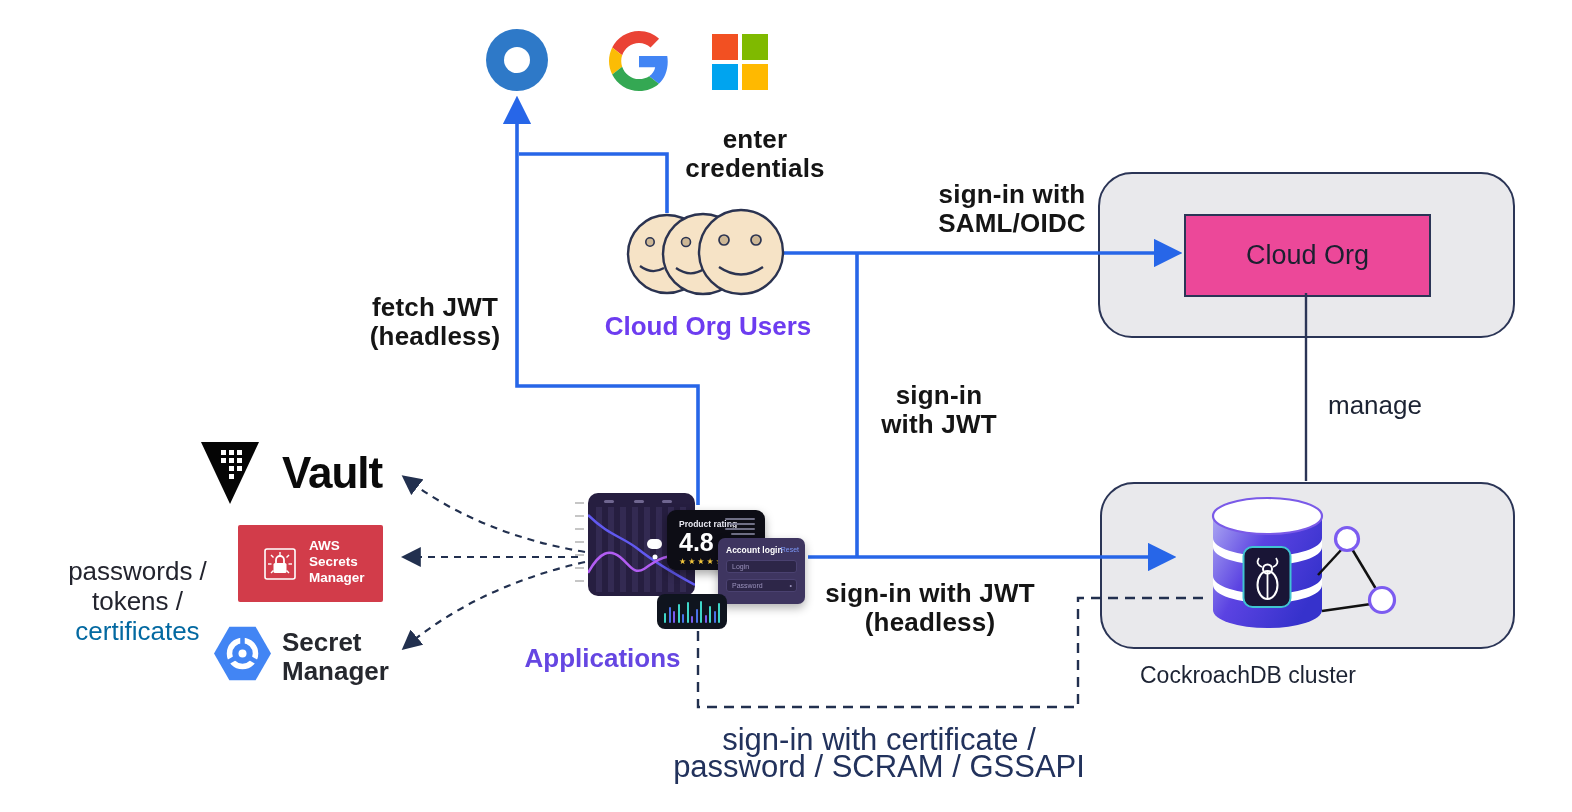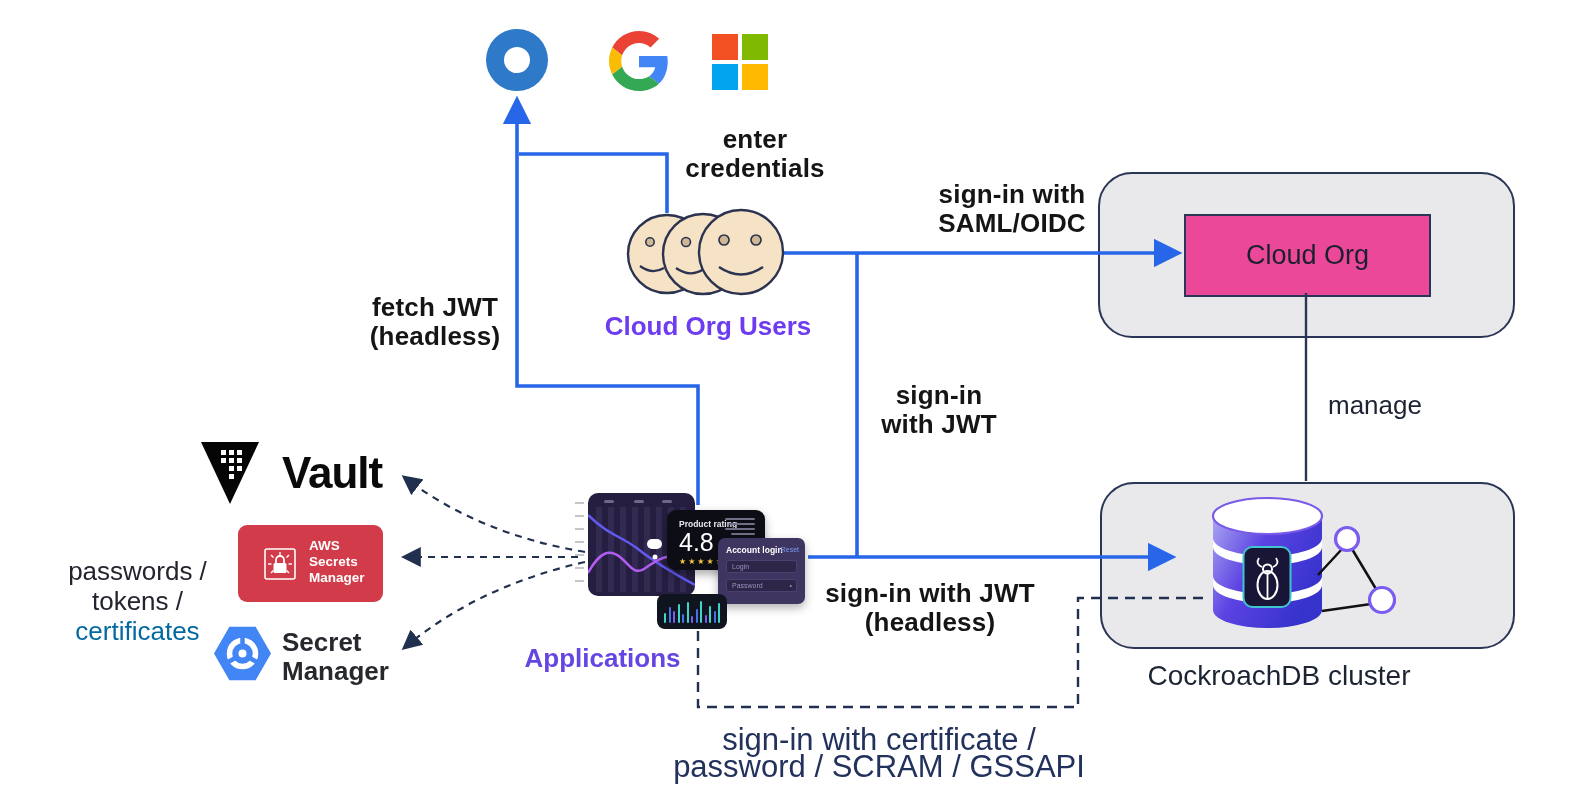--- a/index.html
+++ b/index.html
@@ -24,38 +24,38 @@
   
   .okta{width:62px;height:62px;border-radius:50%;background:#2e79c8;}
   .okta::after{content:"";position:absolute;inset:18px;background:#fff;border-radius:50%;}
   .ms-grid{width:56px;height:56px;display:grid;grid-template-columns:26px 26px;grid-template-rows:26px 26px;gap:4px;}
   .ms-grid div{width:26px;height:26px;}
 
   
   .vault-text{font-weight:800;font-size:44px;color:#0a0a0a;letter-spacing:-1px;}
 
   
-  .aws-box{width:145px;height:77px;background:#d23c4a;border-radius:9px;}
+  .aws-box{width:145px;height:77px;background:#d23c4a;border-radius:2px;}
   .aws-text{position:absolute;left:71px;top:13px;color:#fff;font-weight:700;font-size:13.5px;line-height:16px;white-space:pre-line;}
 
   
   .gcp-hex{width:57px;height:57px;background:#4285f4;
            clip-path:polygon(27% 3%,73% 3%,100% 50%,73% 97%,27% 97%,0% 50%);}
   .gcp-text{font-weight:700;font-size:26px;line-height:29px;color:#26282e;white-space:pre-line;text-align:left;}
 
   .cred-text{font-weight:400;font-size:26px;line-height:30px;color:#23242e;white-space:pre-line;}
   .cred-cert{color:#0369a1;text-align:right;}
 
   
   .collage{left:575px;top:488px;width:235px;height:148px;}
   .ticks div{position:absolute;left:0;width:9px;height:2px;background:#c6c6c6;}
   .main-card{position:absolute;left:13px;top:5px;width:107px;height:103px;background:#261e40;border-radius:10px;overflow:hidden;}
   .product-card{position:absolute;left:92px;top:22px;width:98px;height:60px;background:#0d0d15;border-radius:9px;box-shadow:0 4px 10px rgba(0,0,0,.35);}
   .pc-title{position:absolute;left:12px;top:9px;font-size:8.5px;font-weight:700;color:#e9e9f2;}
-  .pc-value{position:absolute;left:12px;top:18px;font-size:25px;font-weight:400;color:#ffffff;}
+  .pc-value{position:absolute;left:12px;top:18px;font-size:25px;font-weight:700;color:#ffffff;}
   .pc-stars{position:absolute;left:12px;top:47px;font-size:8px;letter-spacing:2px;color:#f2c63d;}
   .pc-rows div{position:absolute;height:2px;background:#6f6f85;border-radius:1px;}
   .login-card{position:absolute;left:143px;top:50px;width:87px;height:66px;background:#3e3560;border-radius:7px;box-shadow:0 4px 10px rgba(0,0,0,.3);}
   .lc-head{position:absolute;left:8px;top:7px;font-size:8.5px;font-weight:700;color:#ffffff;}
   .lc-reset{position:absolute;right:6px;top:8px;font-size:7px;color:#7b97f7;}
   .lc-input{position:absolute;left:8px;width:71px;height:13px;background:#2d2648;border:1px solid #4a4170;border-radius:3px;
             font-size:7px;color:#9a92bc;line-height:12px;padding-left:5px;box-sizing:border-box;}
   .lc-dot{position:absolute;right:4px;top:0;font-size:7px;color:#9a92bc;}
   .bar-card{position:absolute;left:82px;top:106px;width:70px;height:35px;background:#0f141e;border-radius:8px;display:flex;align-items:flex-end;gap:2.5px;padding:0 7px 6px 7px;box-sizing:border-box;}
   .bar-card i{display:block;width:2.5px;border-radius:1px;}
@@ -157,21 +157,21 @@
 (headless)</div>
   <div class="lbl bold-lbl" style="left:834px;top:381px;width:210px;">sign-in
 with JWT</div>
   <div class="lbl bold-lbl" style="left:780px;top:579px;width:300px;">sign-in with JWT
 (headless)</div>
   <div class="lbl reg-lbl" style="left:1328px;top:391px;width:110px;text-align:left;">manage</div>
   <div class="lbl reg-lbl navy-lbl" style="left:649px;top:726px;width:460px;line-height:27px;font-size:31px;">sign-in with certificate /
 password / SCRAM / GSSAPI</div>
   <div class="lbl purple-lbl" style="left:603px;top:311px;width:210px;color:#6d3cf0;">Cloud Org Users</div>
   <div class="lbl purple-lbl" style="left:520px;top:643px;width:165px;color:#6546e2;">Applications</div>
-  <div class="lbl reg-lbl" style="left:1114px;top:661px;width:330px;font-size:28px;">CockroachDB cluster</div>
+  <div class="lbl reg-lbl" style="left:1083px;top:661px;width:330px;font-size:23px;">CockroachDB cluster</div>
 
   <svg class="abs z2" style="left:200px;top:441px;" width="60" height="64" viewBox="0 0 60 64">
     <polygon points="1,1 59,1 30,63" fill="#050505"></polygon>
     <g fill="#ffffff">
       <rect x="21" y="9" width="5" height="5"></rect>
         <rect x="29" y="9" width="5" height="5"></rect>
         <rect x="37" y="9" width="5" height="5"></rect>
       <rect x="21" y="17" width="5" height="5"></rect>
         <rect x="29" y="17" width="5" height="5"></rect>
         <rect x="37" y="17" width="5" height="5"></rect>

